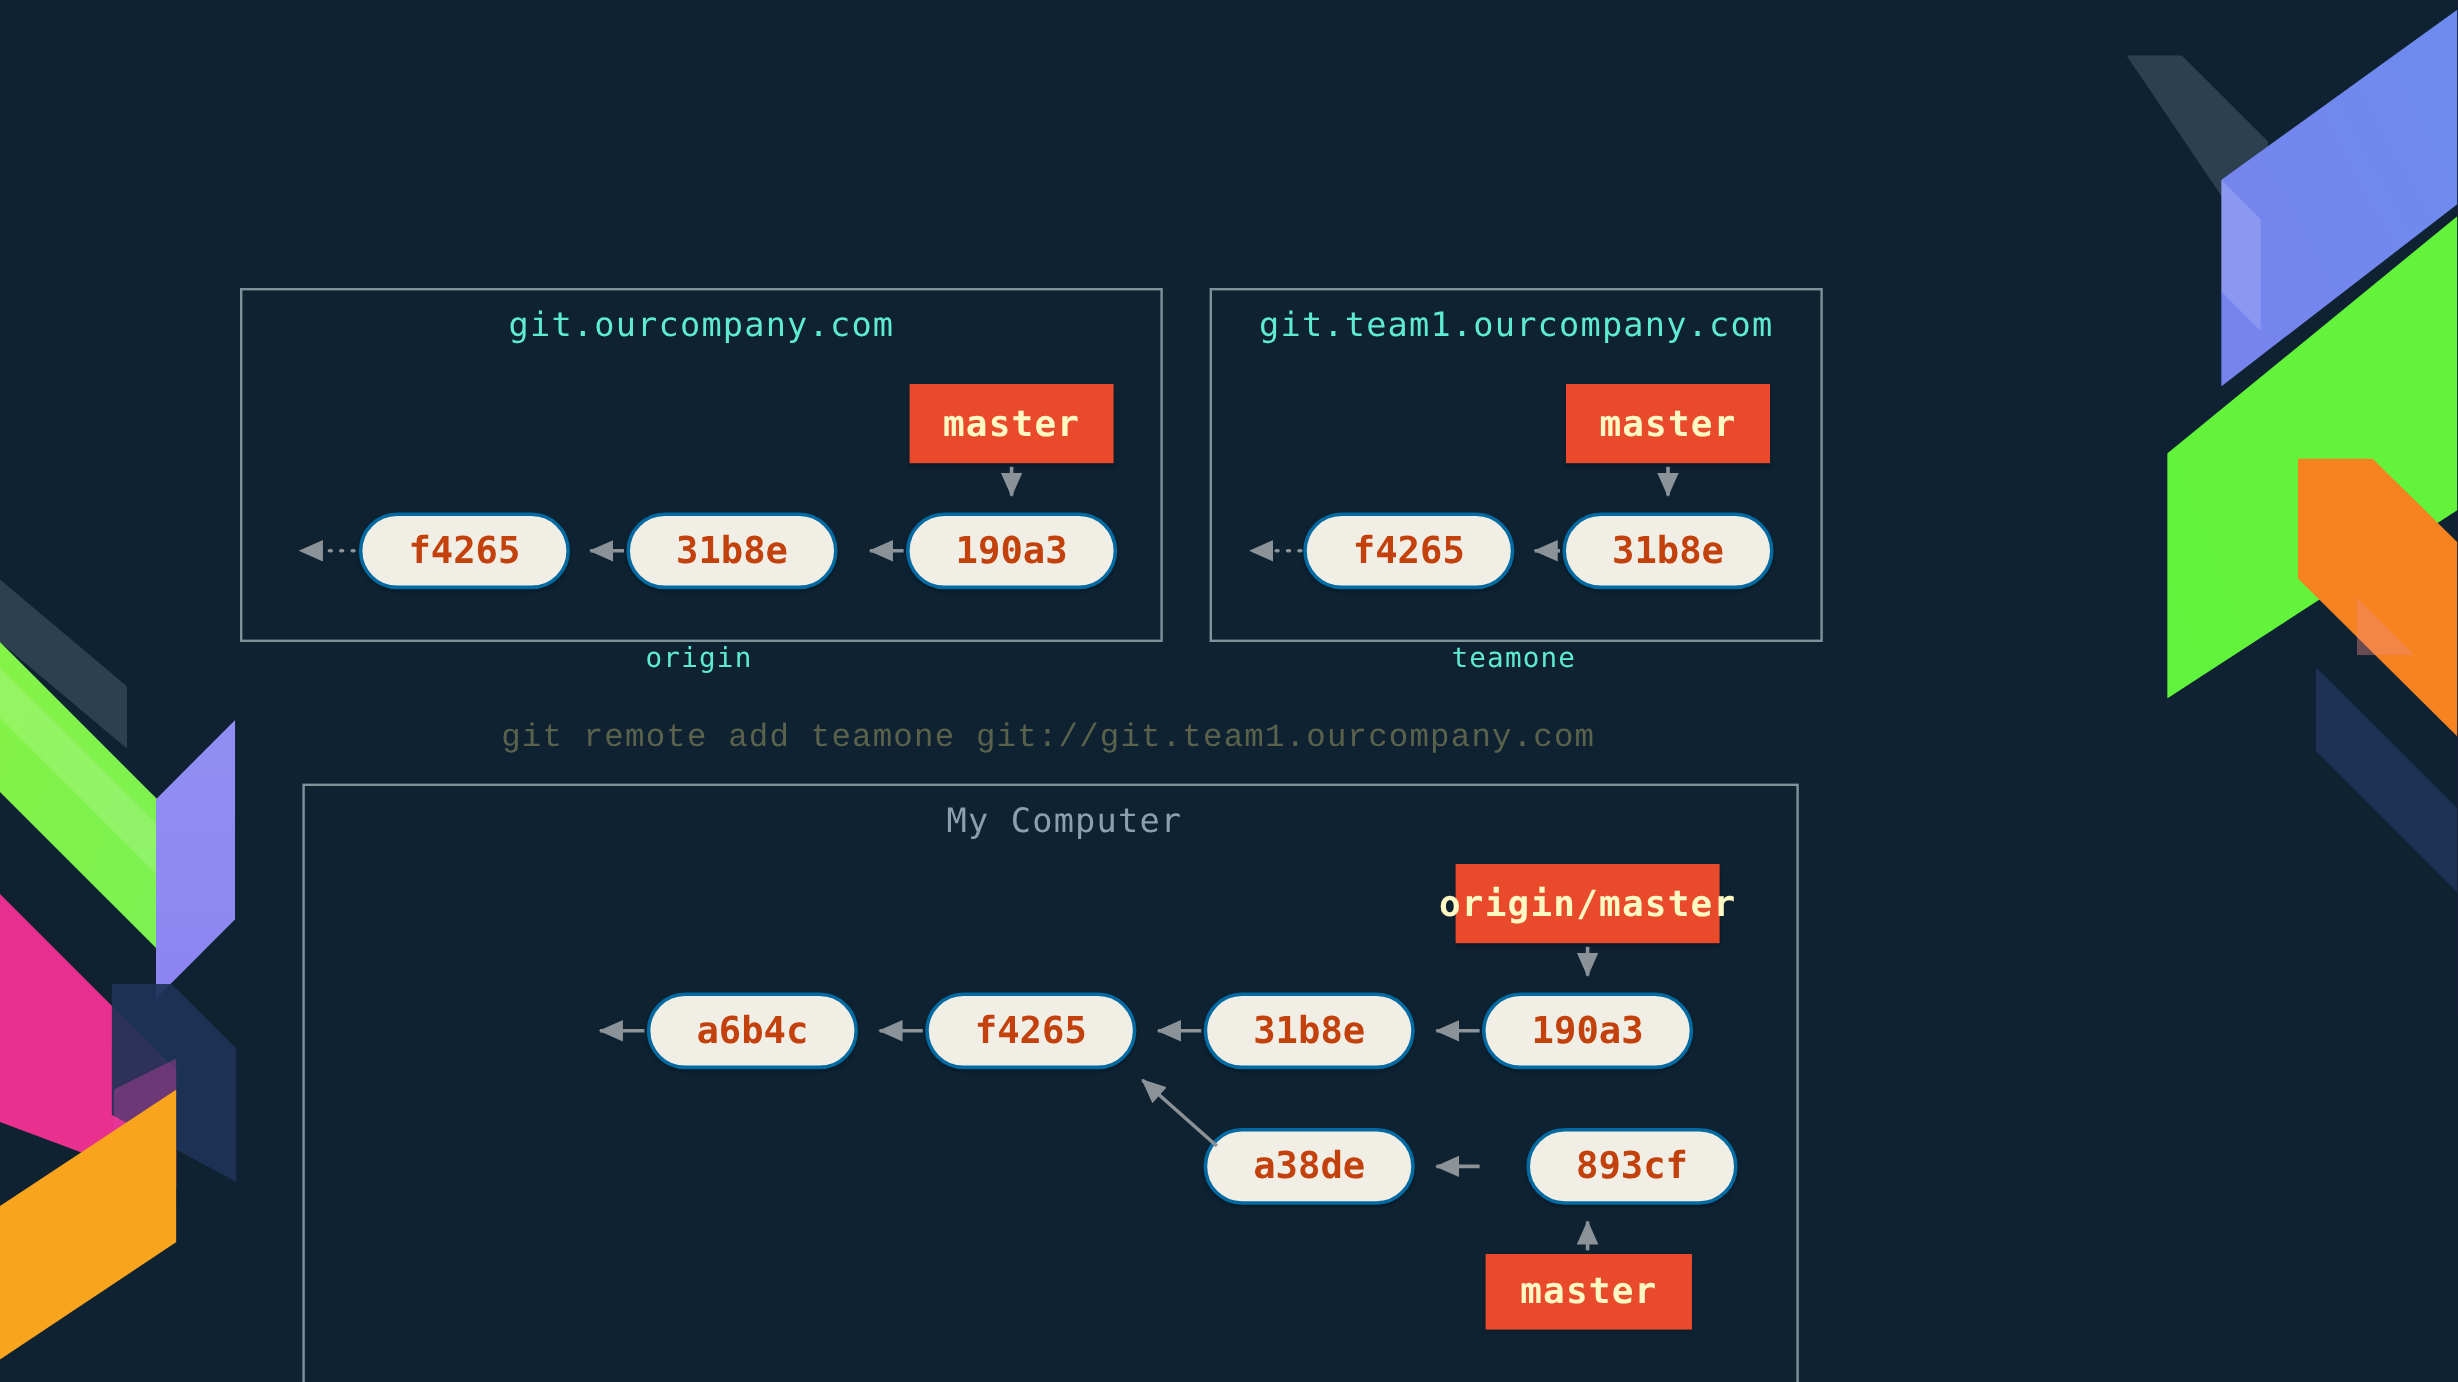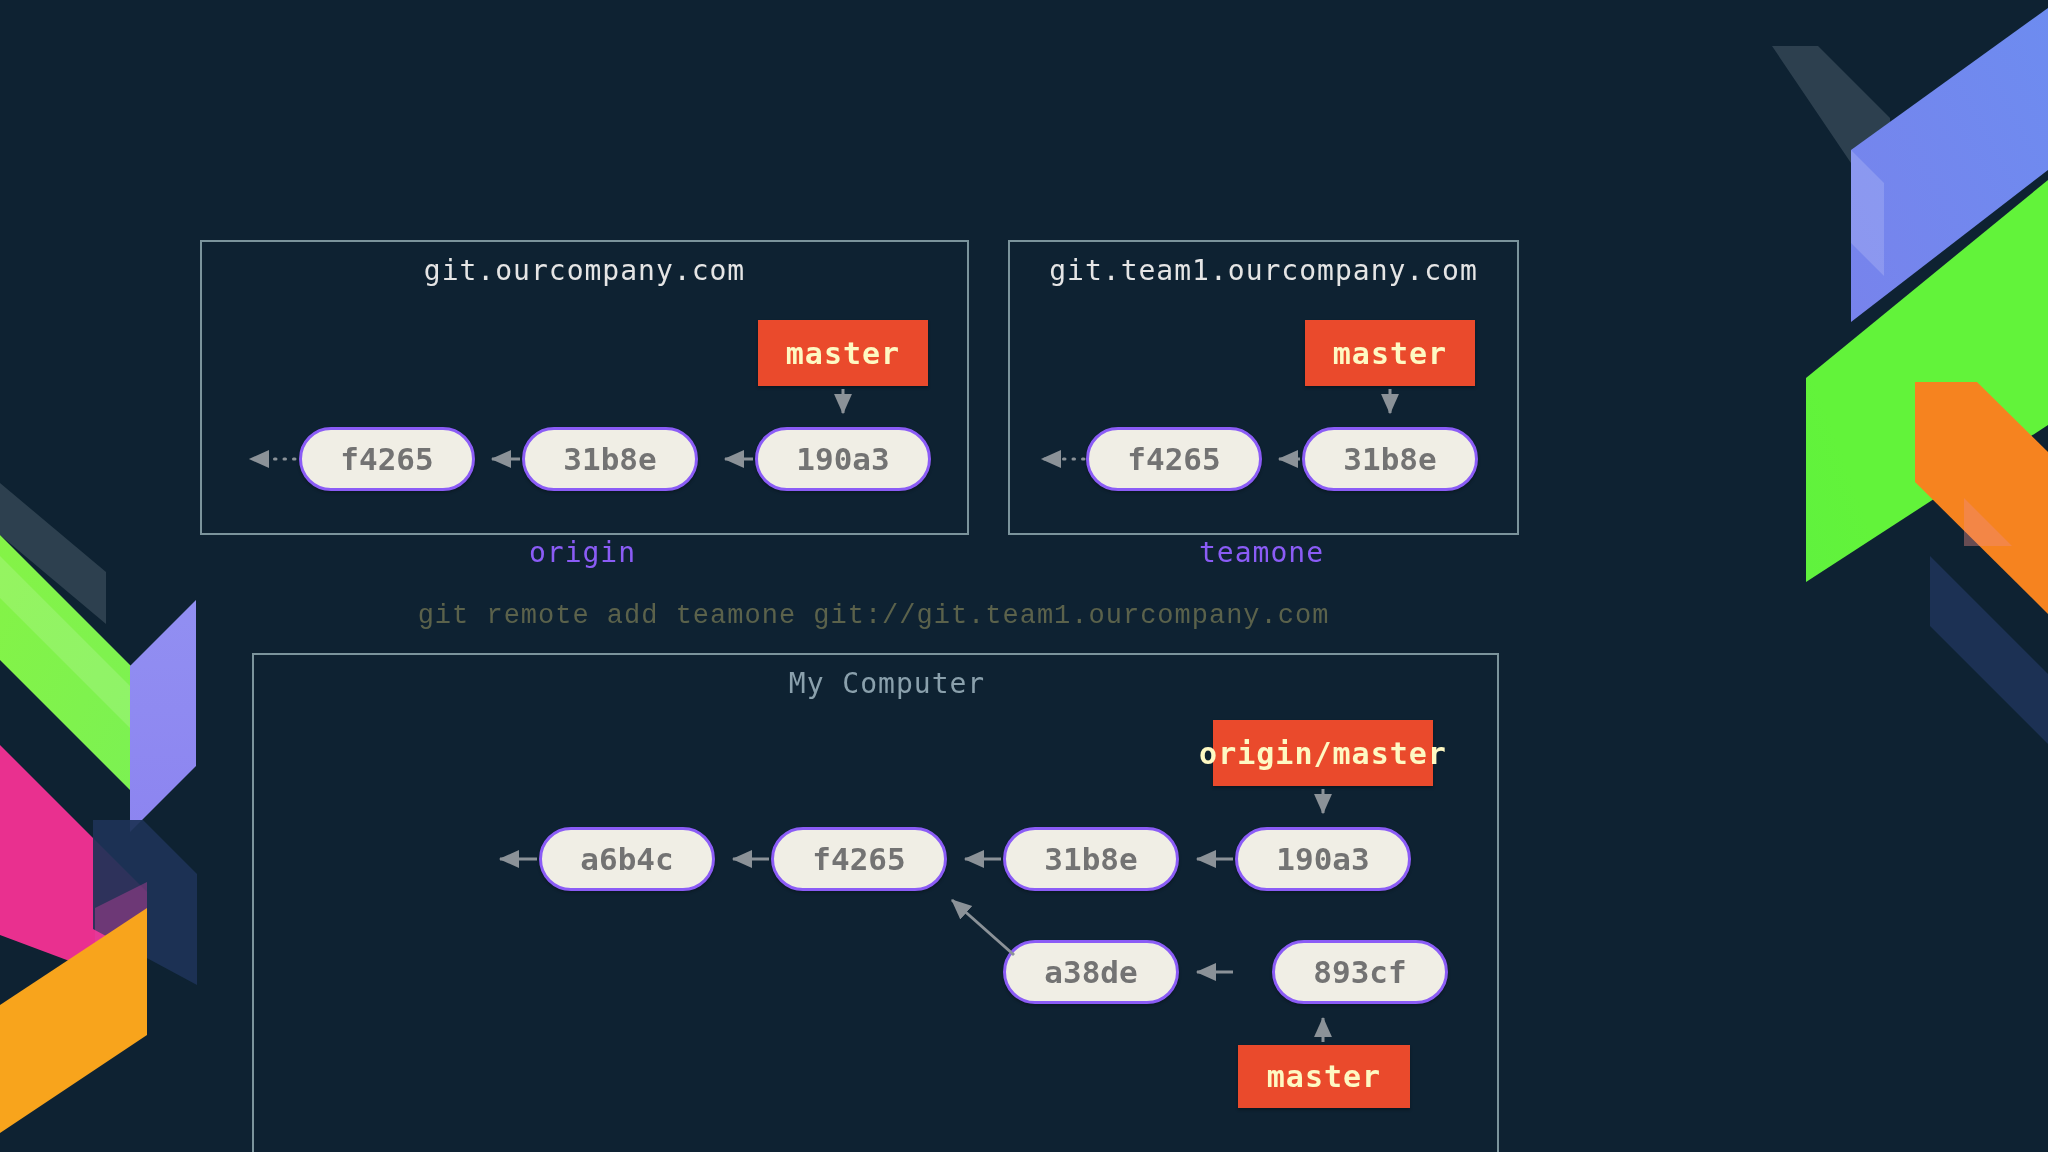--- a/index.html
+++ b/index.html
@@ -5,35 +5,35 @@
   html,body{margin:0;padding:0;background:#0e2232;}
   .canvas{
     position:relative;width:2048px;height:1152px;overflow:hidden;
     background:#0e2232;
     font-family:"DejaVu Sans Mono","Liberation Mono",monospace;
   }
   .deco{position:absolute;inset:0;pointer-events:none;}
   .frame{position:absolute;border:2px solid #7b949c;background:transparent;}
   .frame-title{
     position:absolute;left:0;right:0;top:12px;text-align:center;
-    font-size:28px;color:#e5e5e5;letter-spacing:1px;
+    font-size:28px;color:#5eead4;letter-spacing:1px;
   }
   .frame-title.local{color:#8aa0ac;margin-left:23px;}
   .frame-label{
-    position:absolute;text-align:center;font-size:28px;color:#8b5cf6;letter-spacing:1px;
+    position:absolute;text-align:center;font-size:23px;color:#5eead4;letter-spacing:1px;
   }
   .cmd{
     position:absolute;left:252px;top:601px;width:1243px;text-align:center;
     font-size:27px;color:#5b624b;letter-spacing:1px;font-family:Liberation Mono, monospace;
   }
   .pill{
     position:absolute;height:64px;border-radius:33px;
-    background:#f0eee5;border:3px solid #8b5cf6;box-sizing:border-box;
+    background:#f0eee5;border:3px solid #0369a1;box-sizing:border-box;
     display:flex;align-items:center;justify-content:center;
-    font-size:31px;font-weight:bold;color:#737373;
+    font-size:31px;font-weight:bold;color:#c2410c;
     box-shadow:0 2px 3px rgba(0,0,0,0.25);
   }
   .badge{
     position:absolute;background:#ea4a2c;
     display:flex;align-items:center;justify-content:center;
     font-size:30px;font-weight:bold;color:#fef9c3;letter-spacing:1px;
     box-shadow:0 2px 3px rgba(0,0,0,0.3);
   }
   .arrows{position:absolute;inset:0;}
 </style>

